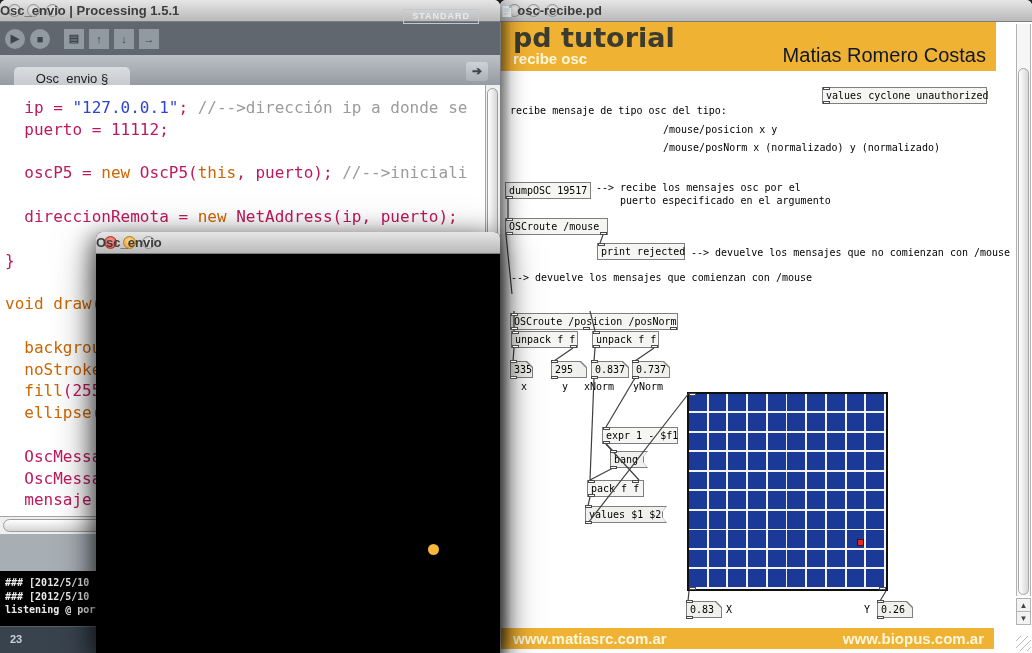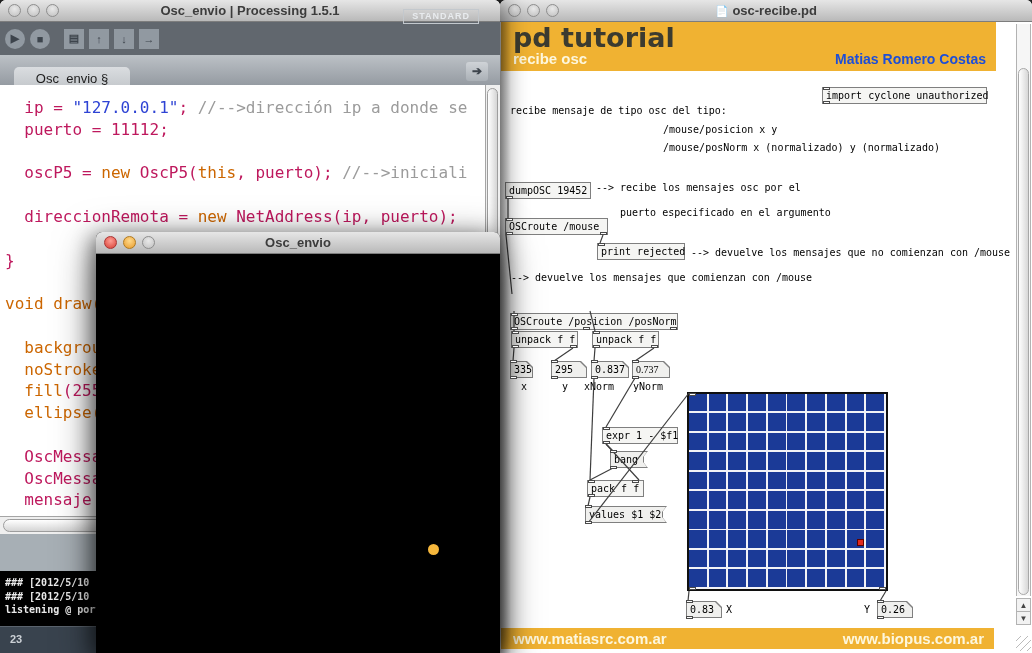--- a/index.html
+++ b/index.html
@@ -5,34 +5,34 @@
   * { margin:0; padding:0; box-sizing:border-box; }
   html,body { width:1032px; height:653px; overflow:hidden; background:#222; }
   #screen { position:relative; width:1032px; height:653px; font-family:"Liberation Sans", sans-serif; }
   .window { position:absolute; }
 
   
   .titlebar { position:absolute; left:0; top:0; right:0; height:22px;
     background:linear-gradient(#E6E6E6,#B9B9B9); border-bottom:1px solid #7d7d7d;
     border-radius:6px 6px 0 0; }
   .titlebar .wtitle { position:absolute; left:0; right:0; top:0; height:22px; line-height:22px;
-    text-align:center; font-size:13px; font-weight:bold; color:#3c3c3c; }
+    text-align:left; font-size:13px; font-weight:bold; color:#3c3c3c; }
   .lights { position:absolute; left:8px; top:4px; display:flex; gap:6px; }
   .light { width:13px; height:13px; border-radius:50%; border:1px solid #8e8e8e;
     background:radial-gradient(circle at 50% 35%, #e9e9e9, #bfbfbf); }
   .light.red    { background:radial-gradient(circle at 50% 35%, #ff9d94, #d63f34); border-color:#a33; }
   .light.yellow { background:radial-gradient(circle at 50% 35%, #ffd98a, #e89c2e); border-color:#b07a20; }
 
   
   #pd-window { left:500px; top:0; width:532px; height:653px; background:#fff; border-radius:6px 6px 0 0; }
   #pd-banner { position:absolute; left:1px; top:22px; width:495px; height:49px; }
   #pd-banner .bt { position:absolute; left:12px; top:0px; font-family:"DejaVu Sans",sans-serif;
     font-size:27px; font-weight:bold; color:#3b3b30; }
   #pd-banner .bs { position:absolute; left:12px; bottom:4px; font-size:15px; font-weight:bold; color:#fdf7dd; }
-  #pd-banner .ba { position:absolute; right:10px; bottom:4px; font-size:14px; font-weight:bold; color:#1d4ed8; }
+  #pd-banner .ba { position:absolute; right:10px; bottom:4px; font-size:20px; font-weight:normal; color:#0f172a; }
   #pd-footer { position:absolute; left:1px; top:628px; width:493px; height:21px; }
   #pd-footer .fl { position:absolute; left:12px; top:2px; font-size:15px; font-weight:bold; color:#fdf7dd; }
   #pd-footer .fr { position:absolute; right:10px; top:2px; font-size:15px; font-weight:bold; color:#fdf7dd; }
 
   #pd-nodes { position:absolute; left:0; top:0; width:532px; height:653px; }
   #pd-wires { position:absolute; left:0; top:0; width:532px; height:653px; pointer-events:none; }
   .pd-comment { position:absolute; font-family:"DejaVu Sans Mono",monospace; font-size:10px;
     line-height:13px; color:#000; white-space:pre; }
   .pd-box { position:absolute; font-family:"DejaVu Sans Mono",monospace; font-size:10px; color:#000; }
   .pd-object { background:#f5f5f3; border:1px solid #7f7f7f; }
@@ -126,33 +126,33 @@
     </div>
 
     <div id="pd-banner" style="background: rgb(240, 178, 50);">
       <div class="bt">pd tutorial</div>
       <div class="bs">recibe osc</div>
       <div class="ba">Matias Romero Costas</div>
     </div>
 
     <div id="pd-nodes">
         <div class="pd-box pd-object" style="width: 165px; height: 17px; left: 322px; top: 87px;">
-          <span class="btxt">import cyclone unauthorized</span>
+          <span class="btxt">values cyclone unauthorized</span>
           <div class="nub in" style="left: 0px;"></div>
           <div class="nub out" style="left: 0px;"></div>
         </div>
         <div class="pd-comment" style="left: 10px; top: 104px;">recibe mensaje de tipo osc del tipo:</div>
         <div class="pd-comment" style="left: 163px; top: 123px;">/mouse/posicion x y</div>
         <div class="pd-comment" style="left: 163px; top: 141px;">/mouse/posNorm x (normalizado) y (normalizado)</div>
         <div class="pd-box pd-object" style="width: 86px; height: 17px; left: 5px; top: 182px;">
-          <span class="btxt">dumpOSC 19452</span>
+          <span class="btxt">dumpOSC 19517</span>
           <div class="nub out" style="left: 0px;"></div>
         </div>
         <div class="pd-comment" style="left: 96px; top: 181px;">--&gt; recibe los mensajes osc por el</div>
-        <div class="pd-comment" style="left: 120px; top: 194px; margin-top: 12px;">puerto especificado en el argumento</div>
+        <div class="pd-comment" style="left: 120px; top: 194px;">puerto especificado en el argumento</div>
         <div class="pd-box pd-object" style="width: 103px; height: 17px; left: 5px; top: 218px;">
           <span class="btxt">OSCroute /mouse</span>
           <div class="nub in" style="left: 0px;"></div>
           <div class="nub out" style="left: 0px;"></div>
           <div class="nub out" style="right: 0px;"></div>
         </div>
         <div class="pd-box pd-object" style="width: 88px; height: 17px; left: 97px; top: 243px;">
           <span class="btxt">print rejected</span>
           <div class="nub in" style="left: 0px;"></div>
         </div>
@@ -197,21 +197,21 @@
         </div>
         <div class="pd-box atom" style="width: 38px; height: 17px; left: 91px; top: 361px;">
           <div class="clipwrap">
             <div class="clipin">
               <span class="btxt">0.837</span>
             </div>
           </div>
           <div class="nub in" style="left: 0px;"></div>
           <div class="nub out" style="left: 0px;"></div>
         </div>
-        <div class="pd-box atom" style="width: 38px; height: 17px; left: 132px; top: 361px; font-family: Liberation Serif, serif;">
+        <div class="pd-box atom" style="width: 38px; height: 17px; left: 132px; top: 361px;">
           <div class="clipwrap">
             <div class="clipin">
               <span class="btxt">0.737</span>
             </div>
           </div>
           <div class="nub in" style="left: 0px;"></div>
           <div class="nub out" style="left: 0px;"></div>
         </div>
         <div class="pd-comment" style="left: 21px; top: 380px;">x</div>
         <div class="pd-comment" style="left: 62px; top: 380px;">y</div>

